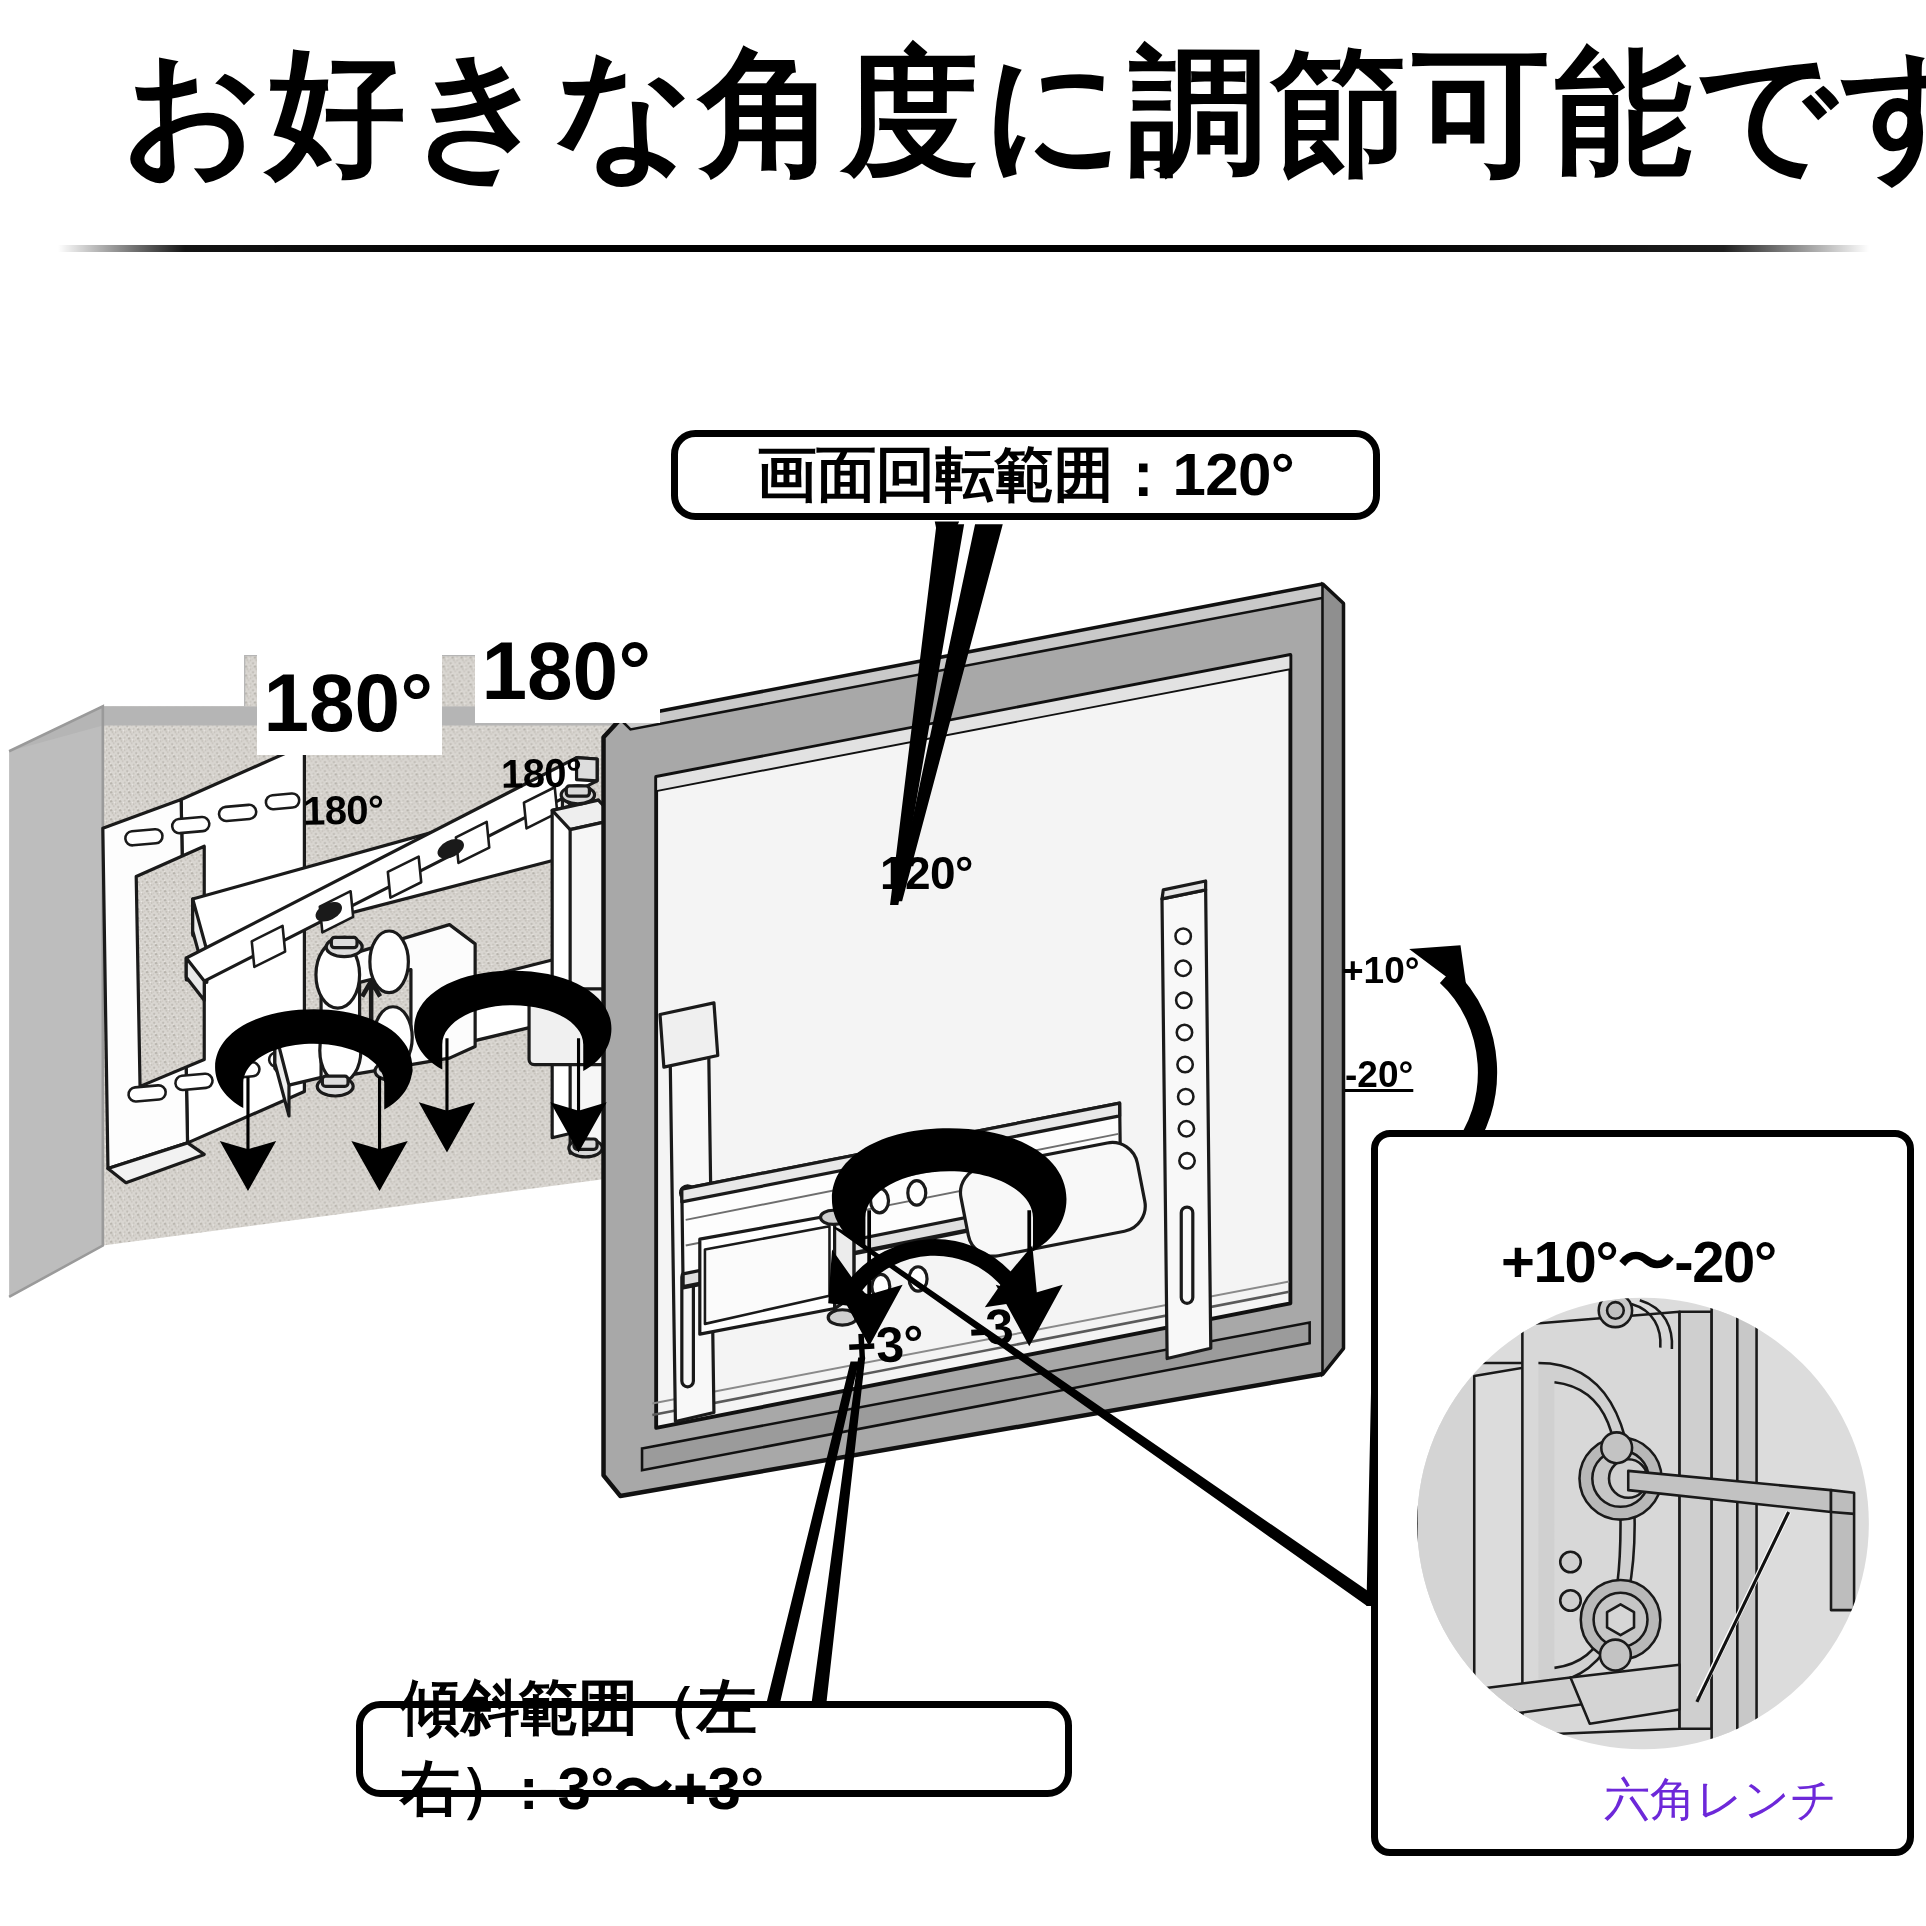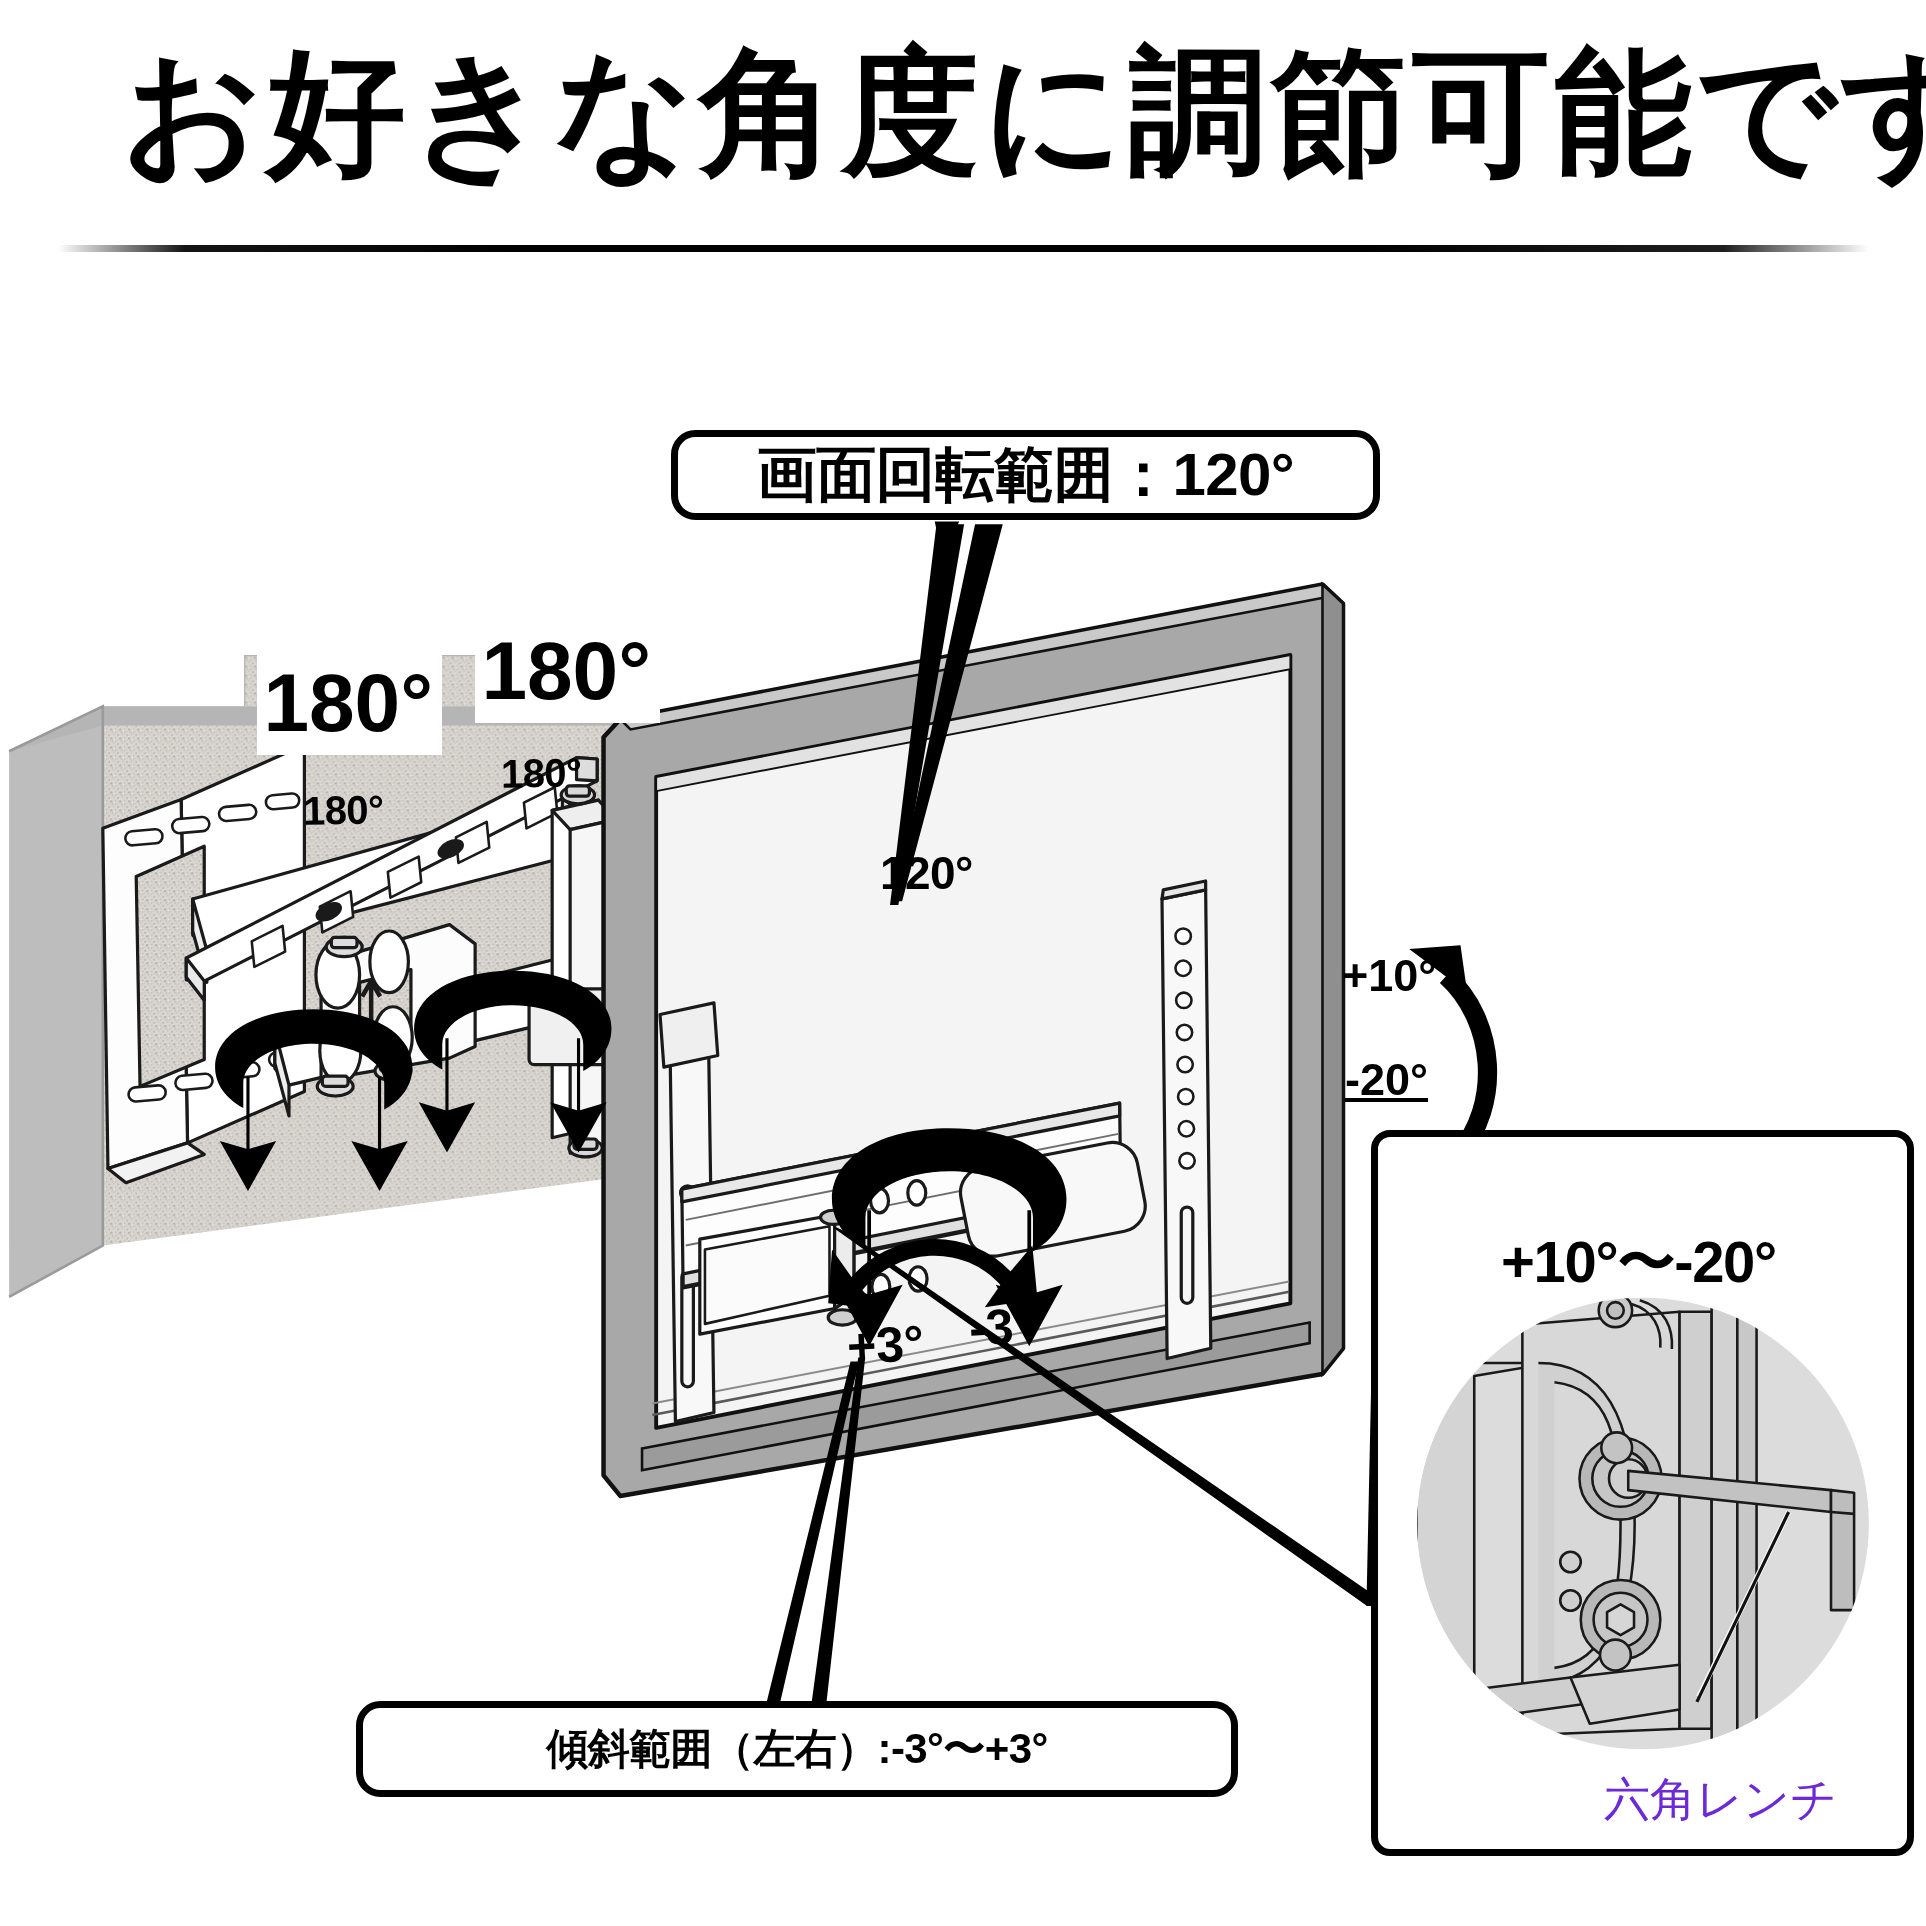--- a/index.html
+++ b/index.html
@@ -35,21 +35,21 @@
 
   .arrow-deg-label{
     position:absolute;color:#000;font-weight:bold;white-space:nowrap;
     font-size:40px;letter-spacing:-0.6px;
   }
   #deg-180-a{left:303px;top:788px;transform:rotate(-1deg);}
   #deg-180-b{left:501px;top:751px;transform:rotate(-1deg);}
   #deg-120{left:880px;top:846px;font-size:46px;}
 
   .tilt-label{
-    position:absolute;color:#000;font-weight:bold;white-space:nowrap;font-size:45px;
+    position:absolute;color:#000;font-weight:bold;white-space:nowrap;font-size:37px;
   }
   #lbl-plus10{left:1342px;top:950px;}
   #lbl-minus20{left:1345px;top:1054px;text-decoration:underline;}
 
   .tilt-label-sm{
     position:absolute;color:#000;font-weight:bold;white-space:nowrap;font-size:50px;
   }
   #lbl-plus3{left:847px;top:1316px;transform:rotate(-3deg);}
   #lbl-minus3{left:969px;top:1298px;transform:rotate(-3deg);}
 
@@ -57,22 +57,22 @@
   .callout{
     position:absolute;background:#fff;border:7px solid #000;border-radius:24.4px;
     box-sizing:border-box;display:flex;align-items:center;justify-content:center;
     color:#000;font-weight:bold;
   }
   #callout-rotation{
     left:671px;top:430px;width:709px;height:90px;
     font-size:60px;padding:0 23px;letter-spacing:-0.6px;
   }
   #callout-tilt-lr{
-    left:356px;top:1701px;width:882px;height:96px;
-    font-size:42px;padding:0 37px;letter-spacing:-0.6px;
+    left:356px;top:1701px;width:716px;height:96px;
+    font-size:60px;padding:0 37px;letter-spacing:-0.6px;
   }
   #callout-tilt-ud{
     left:1371px;top:1130px;width:543px;height:726px;border-radius:19px;
     display:block;padding:0;overflow:hidden;
   }
   #callout-tilt-ud .ud-line1{
     position:absolute;left:22px;top:23px;width:507px;font-size:55px;
     letter-spacing:-1.9px;white-space:nowrap;
   }
   #callout-tilt-ud .ud-line2{

